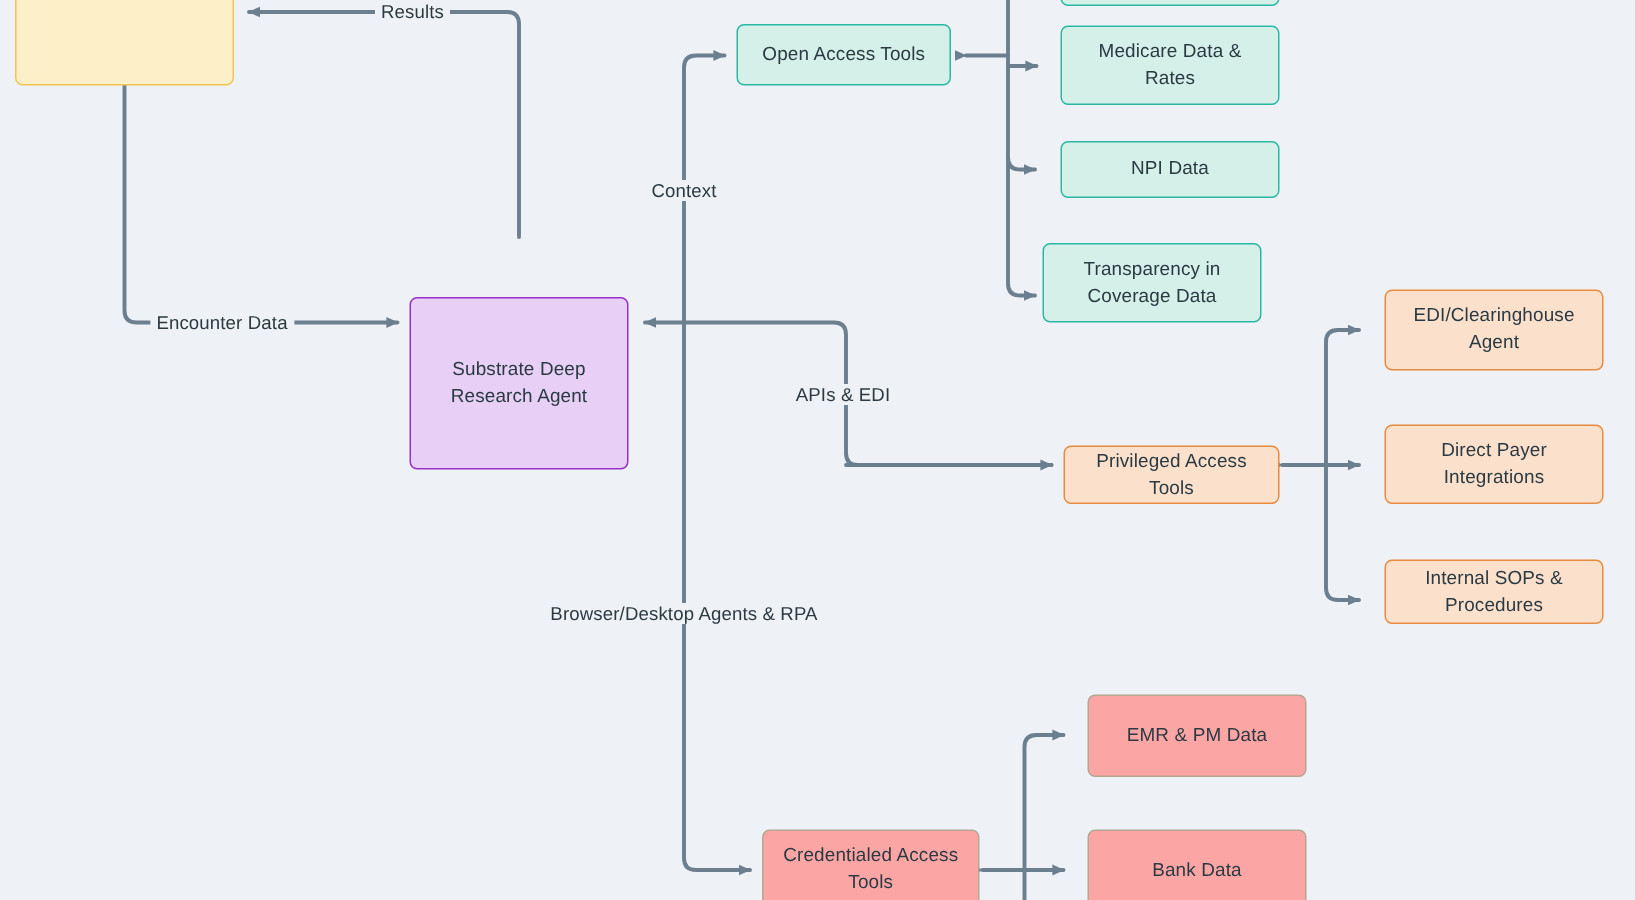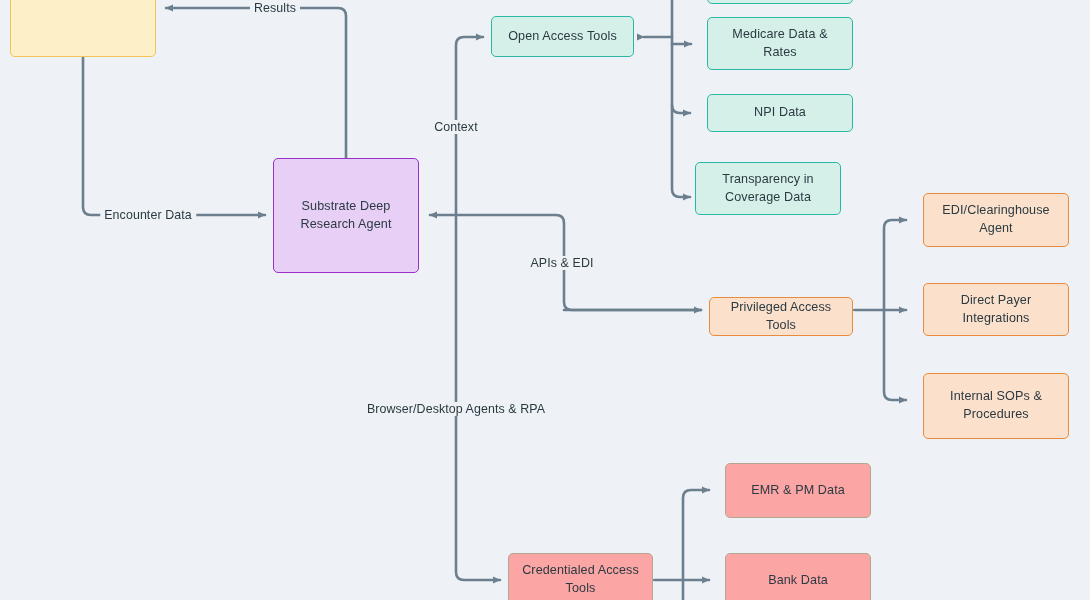--- a/index.html
+++ b/index.html
@@ -35,21 +35,21 @@
     border-style: solid;
     font-size: 12.6px;
     line-height: 1.42;
     color: #2b3a42;
     letter-spacing: .1px;
     padding: 0 8px;
     z-index: 3;
   }
   .node span { display: block; }
   .n-yellow { background: #fdf0c9; border-color: #f1c453; }
-  .n-purple { background: #e7cff5; border-color: #9a30c9; }
+  .n-purple { background: #e7cff5; border-color: #9a30c9; margin-top: 40px; }
   .n-green  { background: #d4f0e9; border-color: #2bb8a3; }
   .n-orange { background: #fbe0cb; border-color: #e88b3f; }
   .n-beige  { background: #fca5a5; border-color: #b4a791; }
   .edge-label {
     position: absolute;
     font-size: 12.4px;
     color: #2b3a42;
     background: #eef1f6;
     padding: 0 4px;
     white-space: nowrap;
@@ -141,21 +141,21 @@
   <div class="node n-orange" style="left:923px; top:193px; width:146px; height:54px; flex-direction:column;">
     <span>EDI/Clearinghouse</span>
     <span>Agent</span>
   </div>
 
   <div class="node n-orange" style="left:923px; top:283px; width:146px; height:53px; flex-direction:column;">
     <span>Direct Payer</span>
     <span>Integrations</span>
   </div>
 
-  <div class="node n-orange" style="left:923px; top:373px; width:146px; height:66px; flex-direction:column;">
+  <div class="node n-orange" style="left:923px; top:373px; width:146px; height:43px; flex-direction:column;">
     <span>Internal SOPs &amp;</span>
     <span>Procedures</span>
   </div>
 
   <div class="node n-beige" style="left:508px; top:553px; width:145px; height:54px; flex-direction:column;">
     <span>Credentialed Access</span>
     <span>Tools</span>
   </div>
 
   <div class="node n-beige" style="left:725px; top:463px; width:146px; height:55px;">

